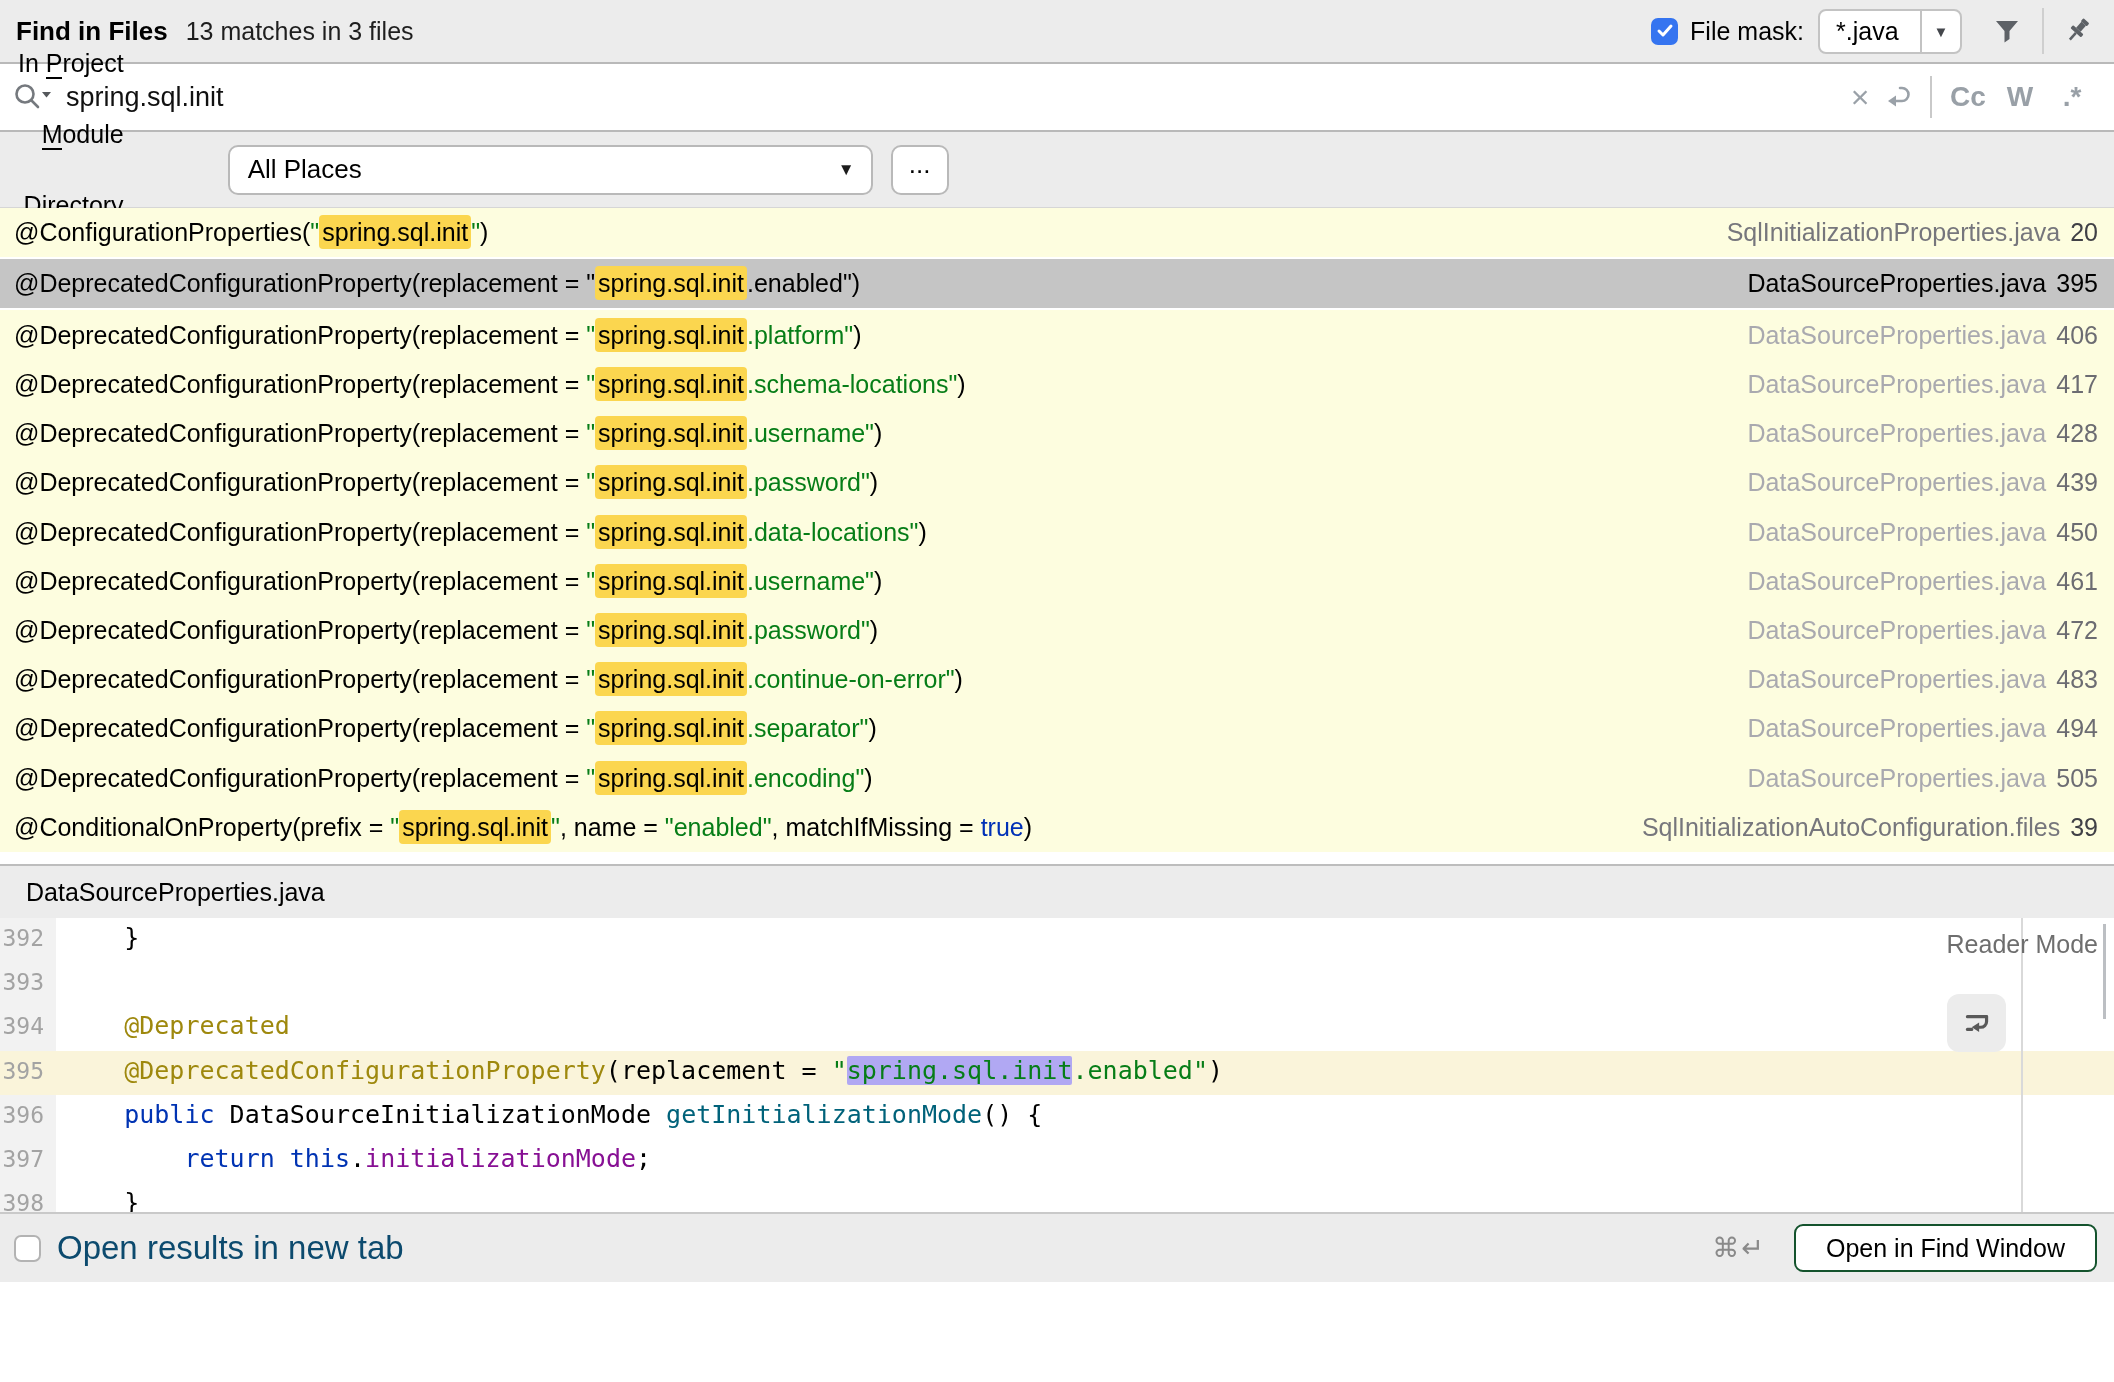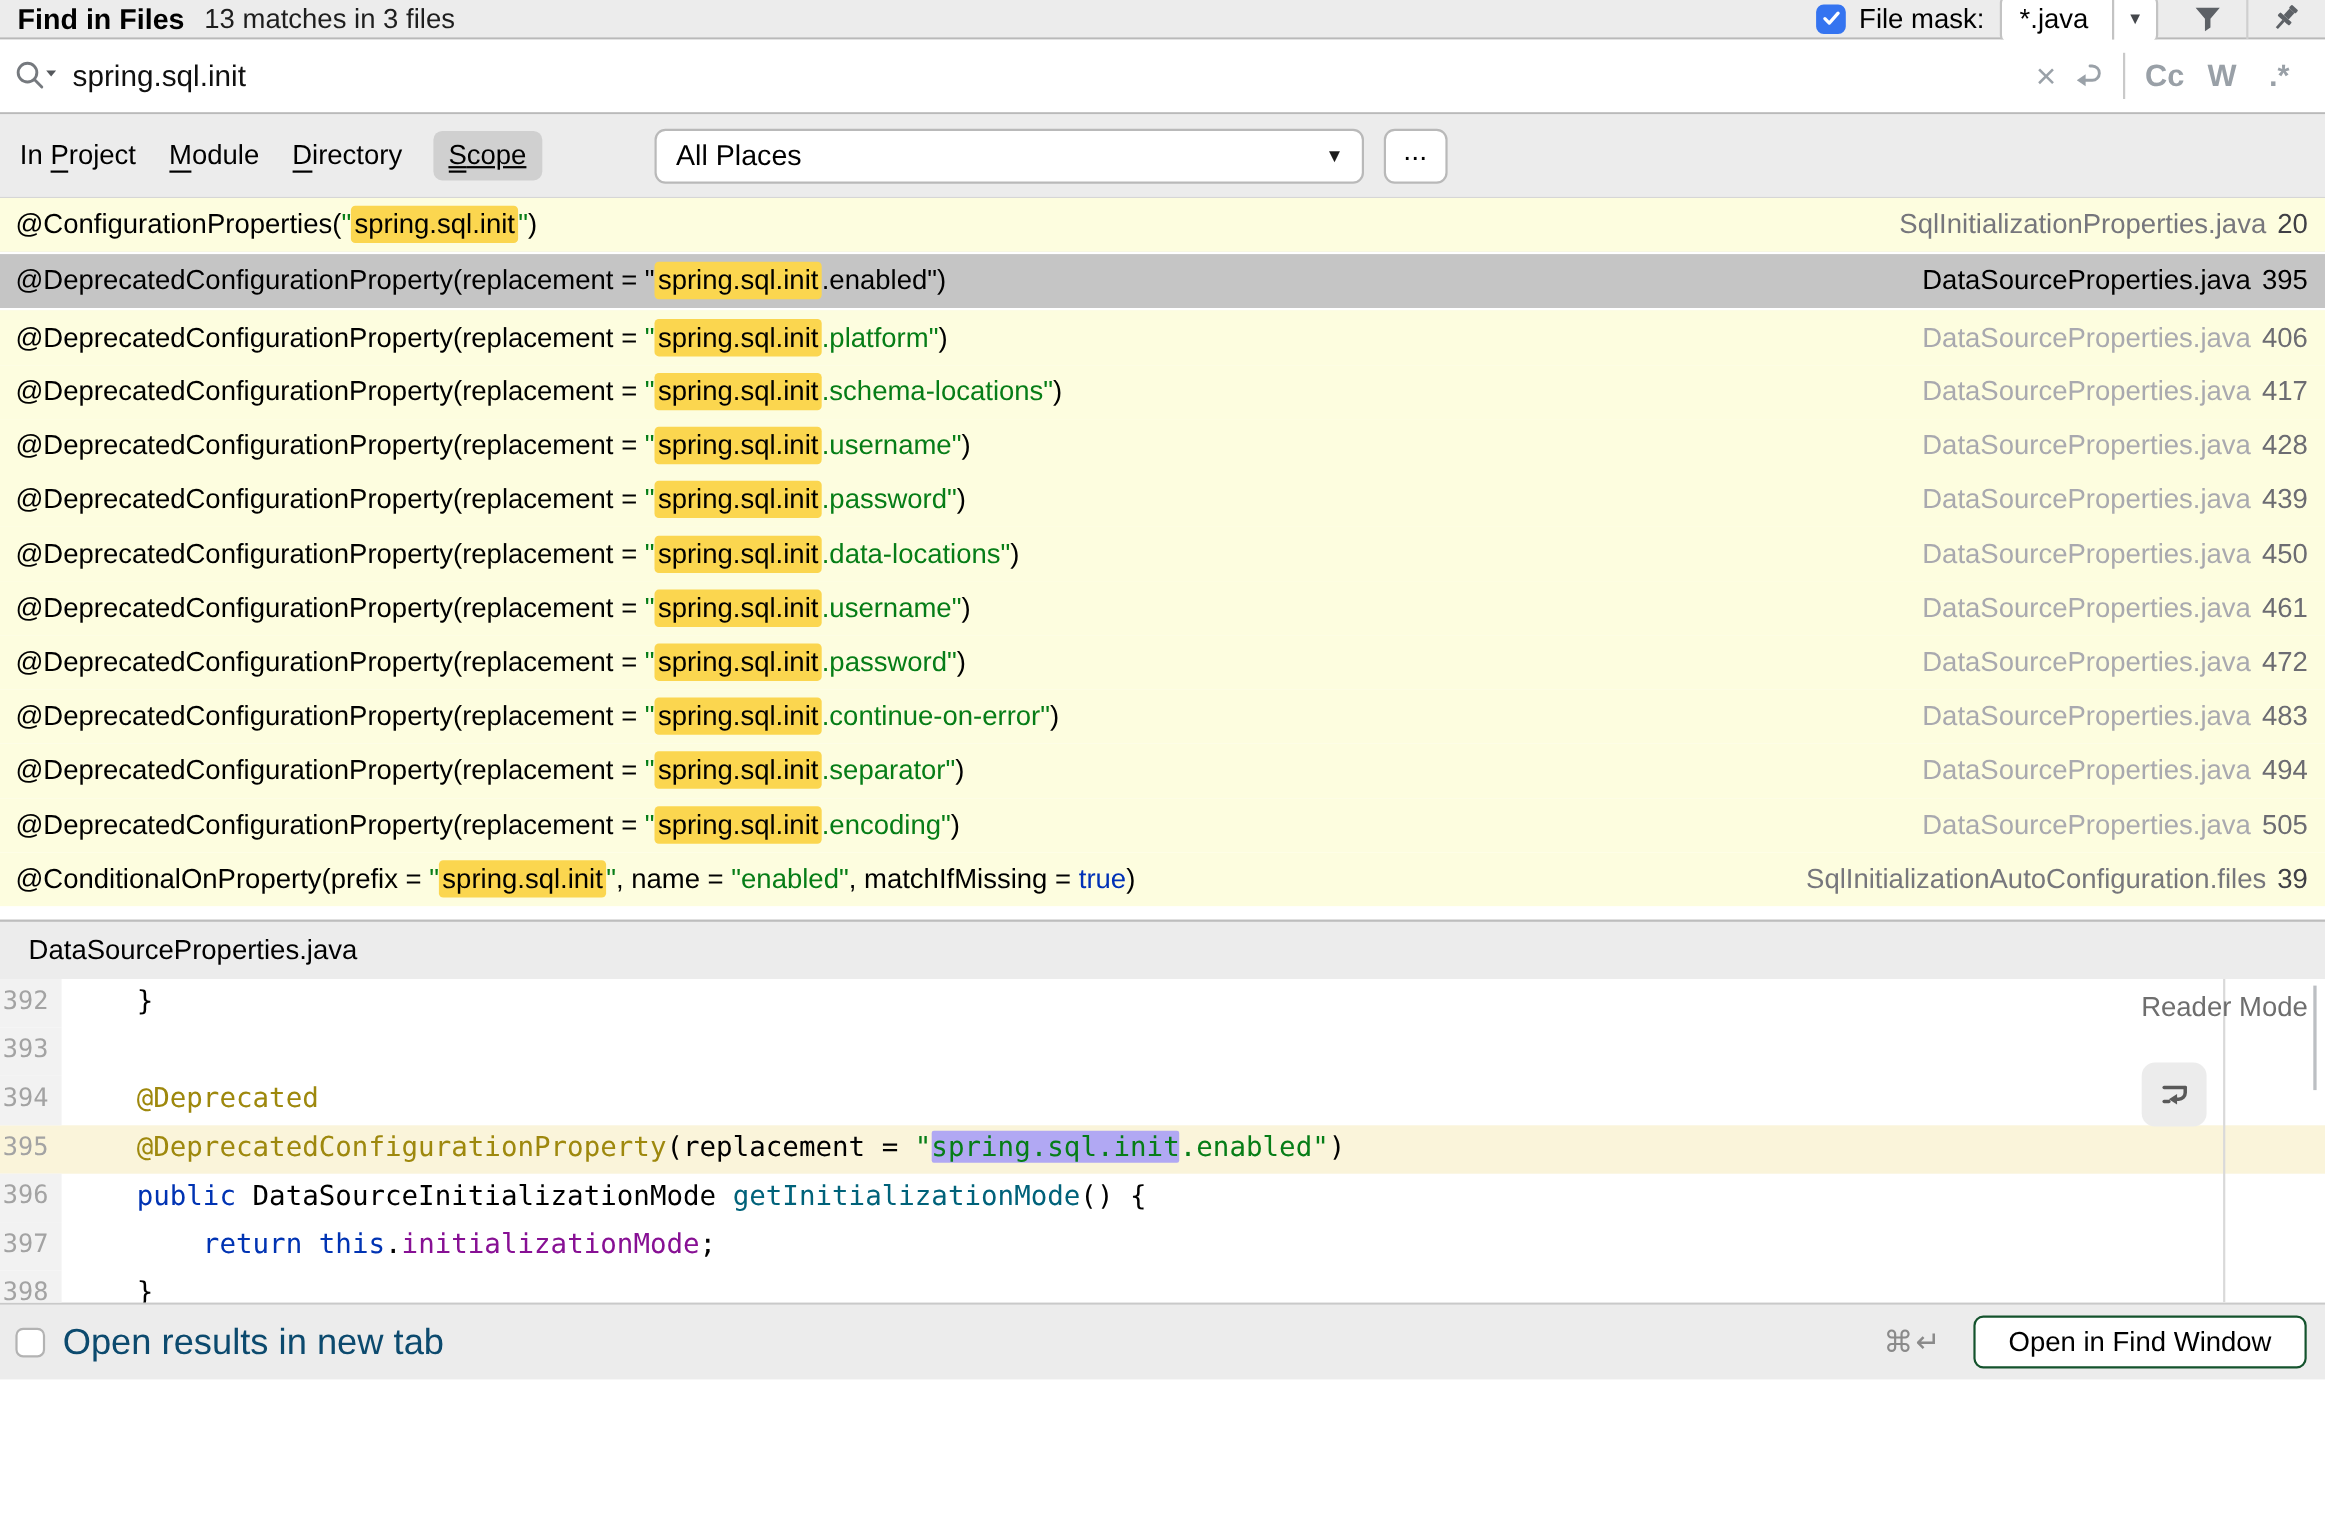--- a/index.html
+++ b/index.html
@@ -1,21 +1,21 @@
 <!DOCTYPE html>
 <html><head>
 <meta charset="utf-8">
 <style>
   * { margin:0; padding:0; box-sizing:border-box; }
   html,body { width:2114px; height:1382px; overflow:hidden; background:#fff;
               font-family:"Liberation Sans", sans-serif; }
   .app { width:2114px; height:1382px; display:flex; flex-direction:column; position:relative; }
 
   
-  .hdr { height:36px; background:#ececec; border-bottom:2px solid #b9b9b9;
+  .hdr { height:64px; background:#ececec; border-bottom:2px solid #b9b9b9;
          display:flex; align-items:center; padding:0 18px 0 16px; }
   .hdr-title { font-size:26px; font-weight:bold; color:#000; }
   .hdr-summary { font-size:25px; color:#1e1e1e; margin-left:18px; }
   .hdr-right { margin-left:auto; display:flex; align-items:center; }
   .cbx { width:27px; height:27px; border-radius:7px; border:2px solid #b3b3b3; background:#fff;
          display:flex; align-items:center; justify-content:center; flex:0 0 auto; }
   .cbx.checked { background:#3574f0; border-color:#3574f0; }
   .cbx svg { display:none; }
   .cbx.checked svg { display:block; }
   .filemask-label { font-size:25px; color:#000; margin:0 14px 0 12px; }
@@ -34,21 +34,21 @@
   .srch-input { flex:1; border:none; outline:none; font-size:27px; color:#111;
                 margin-left:12px; font-family:"Liberation Sans",sans-serif; background:transparent; }
   .srch-btn { color:#9aa1a8; display:flex; align-items:center; justify-content:center;
               width:40px; height:40px; font-size:32px; }
   .srch-opt { color:#99a0a7; font-weight:600; font-size:28px; width:52px; text-align:center; }
   .srch .vdiv { height:42px; background:#c9c9c9; margin:0 10px; }
 
   
   .scope { height:76px; background:#ececec; border-bottom:1px solid #d6d6d6;
            display:flex; align-items:center; padding:0 16px; }
-  .tabs { display:flex; align-items:flex-end; gap:26px; }
+  .tabs { display:flex; align-items:flex-end; gap:26px;flex-direction:column; }
   .tab { font-size:25px; color:#000; padding:8px 2px; border-radius:8px; white-space:nowrap; }
   .tab.selected { background:#d0d0d0; padding:8px 14px;text-decoration:underline; }
   .tab .mn { border-bottom:2px solid #000; }
   .places { margin-left:102px; width:645px; height:50px; background:#fff; border:2px solid #b9b9b9;
             border-radius:10px; display:flex; align-items:center; padding:0 18px; position:relative; }
   .places-val { font-size:26px; color:#000; }
   .places-arrow { position:absolute; right:16px; color:#1c1c1c; font-size:17px; }
   .more-btn { margin-left:18px; width:58px; height:50px; background:#fff; border:2px solid #b9b9b9;
               border-radius:10px; display:flex; align-items:center; justify-content:center;
               font-size:26px; color:#000; padding-bottom:10px; }

